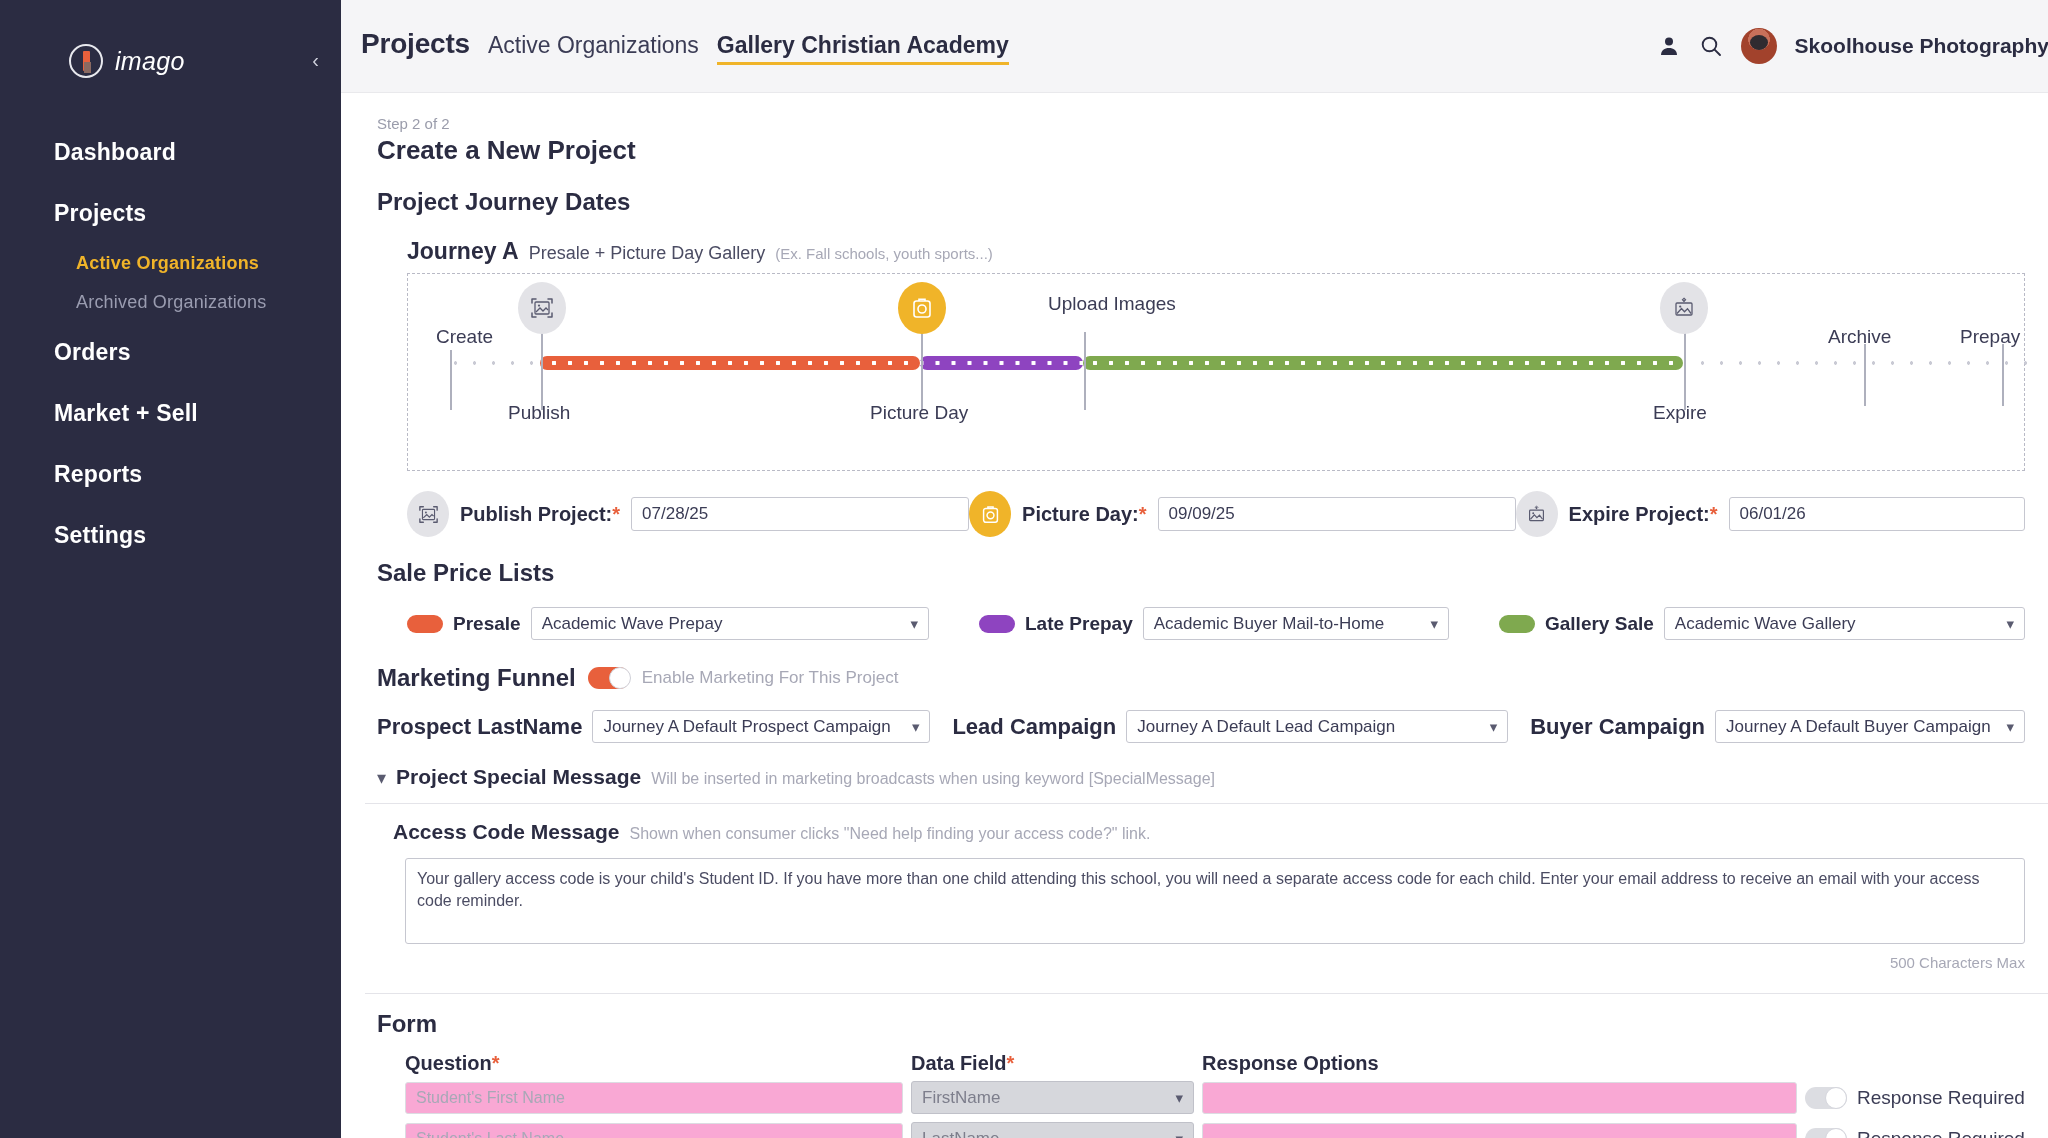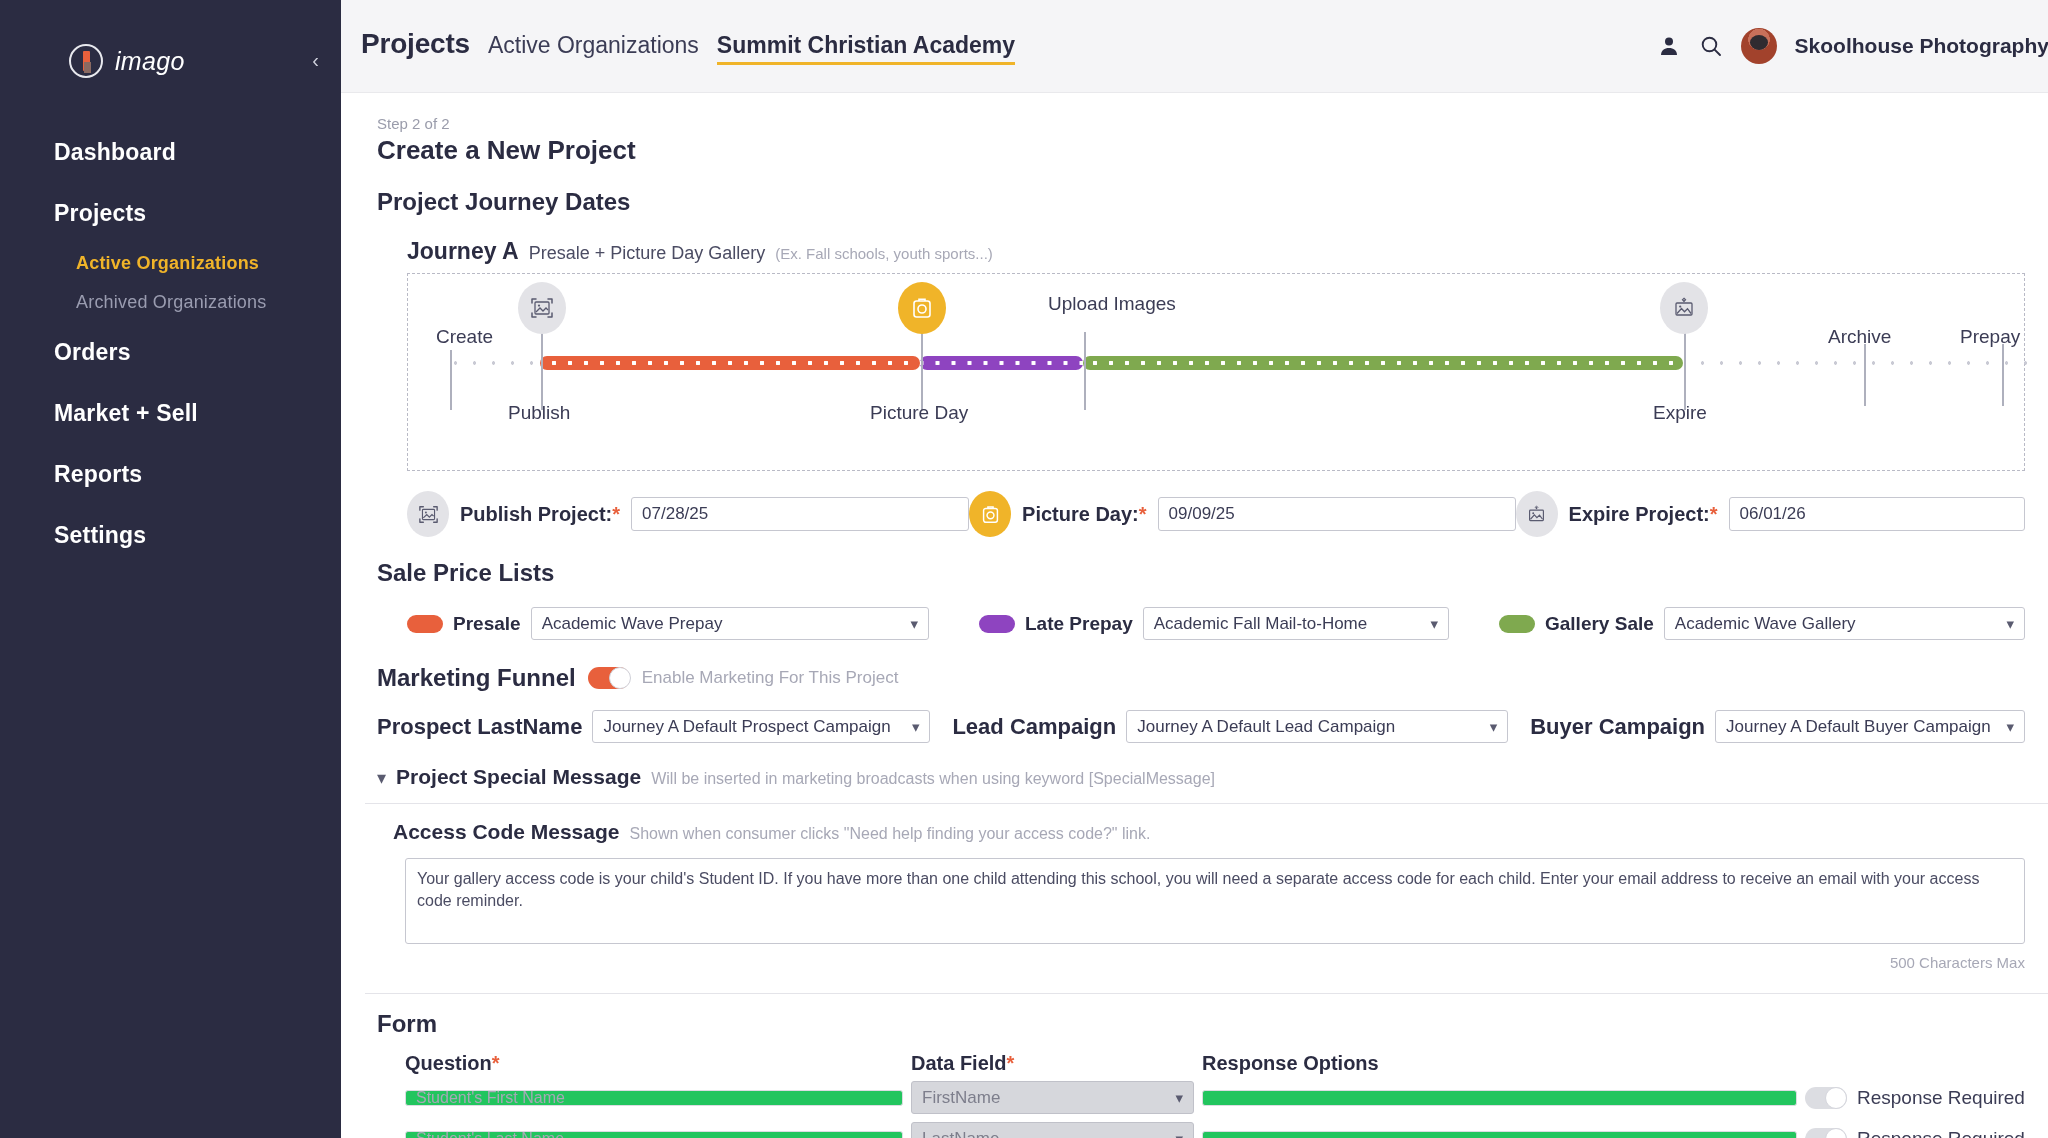--- a/index.html
+++ b/index.html
@@ -176,22 +176,22 @@
   .h-form { font-size: 24px; font-weight: 700; color: #2b2c42; margin: 16px 0 0 12px; }
   .form-grid { margin: 14px 24px 0 40px; }
   .form-head-row, .form-row { display: flex; align-items: center; gap: 8px; }
   .form-head-row { margin-bottom: 6px; }
   .col-q { flex: 0 0 498px; }
   .col-d { flex: 0 0 283px; }
   .col-r { flex: 0 0 595px; }
   .col-t { flex: 0 0 auto; display: flex; align-items: center; gap: 10px; }
   .col-head { font-size: 20px; font-weight: 700; color: #2b2c42; }
   .finput {
-    width: 100%; height: 16px; border: 1px solid #dcdce2; border-radius: 3px;
-    background: #22c55e; padding: 0 10px; font-size: 16px; color: #3b3c55;
+    width: 100%; height: 32px; border: 1px solid #dcdce2; border-radius: 3px;
+    background: #f9a8d4; padding: 0 10px; font-size: 16px; color: #3b3c55;
     font-family: "Liberation Sans", sans-serif;
   }
   .finput::placeholder { color: #a7a8b6; }
   .form-row { margin-bottom: 8px; }
   .toggle-lbl { font-size: 19px; color: #3b3c55; white-space: nowrap; }
 </style>
 </head>
 <body>
 
 <div class="app">
@@ -217,21 +217,21 @@
       <div class="nav-item">Settings</div>
     </nav>
   </aside>
 
   <div class="main">
 
     <header class="topbar">
       <div class="crumbs">
         <span class="crumb-root">Projects</span>
         <span class="crumb-mid">Active Organizations</span>
-        <span class="crumb-active">Summit Christian Academy</span>
+        <span class="crumb-active">Gallery Christian Academy</span>
       </div>
       <div class="topbar-right">
         <button class="icon-btn">
           <svg width="24" height="24" viewBox="0 0 24 24">
               <circle cx="12" cy="7.5" r="4" fill="#2b2c42"></circle>
               <path d="M4 21c0-4.4 3.6-7 8-7s8 2.6 8 7z" fill="#2b2c42"></path>
             </svg>
         </button>
         <button class="icon-btn">
           <svg width="24" height="24" viewBox="0 0 24 24">
@@ -363,21 +363,21 @@
           <span class="price-label">Presale</span>
           <div class="sel" style="flex:1 1 auto; margin-right:50px;">
             <span>Academic Wave Prepay</span>
             <span class="chev">▾</span>
           </div>
         </div>
         <div style="display:flex; align-items:center; flex:0 0 520px;">
           <span class="pill purple"></span>
           <span class="price-label">Late Prepay</span>
           <div class="sel" style="flex:1 1 auto; margin-right:50px;">
-            <span>Academic Fall Mail-to-Home</span>
+            <span>Academic Buyer Mail-to-Home</span>
             <span class="chev">▾</span>
           </div>
         </div>
         <div style="display:flex; align-items:center; flex:1 1 auto;">
           <span class="pill green"></span>
           <span class="price-label">Gallery Sale</span>
           <div class="sel" style="flex:1 1 auto;">
             <span>Academic Wave Gallery</span>
             <span class="chev">▾</span>
           </div>

